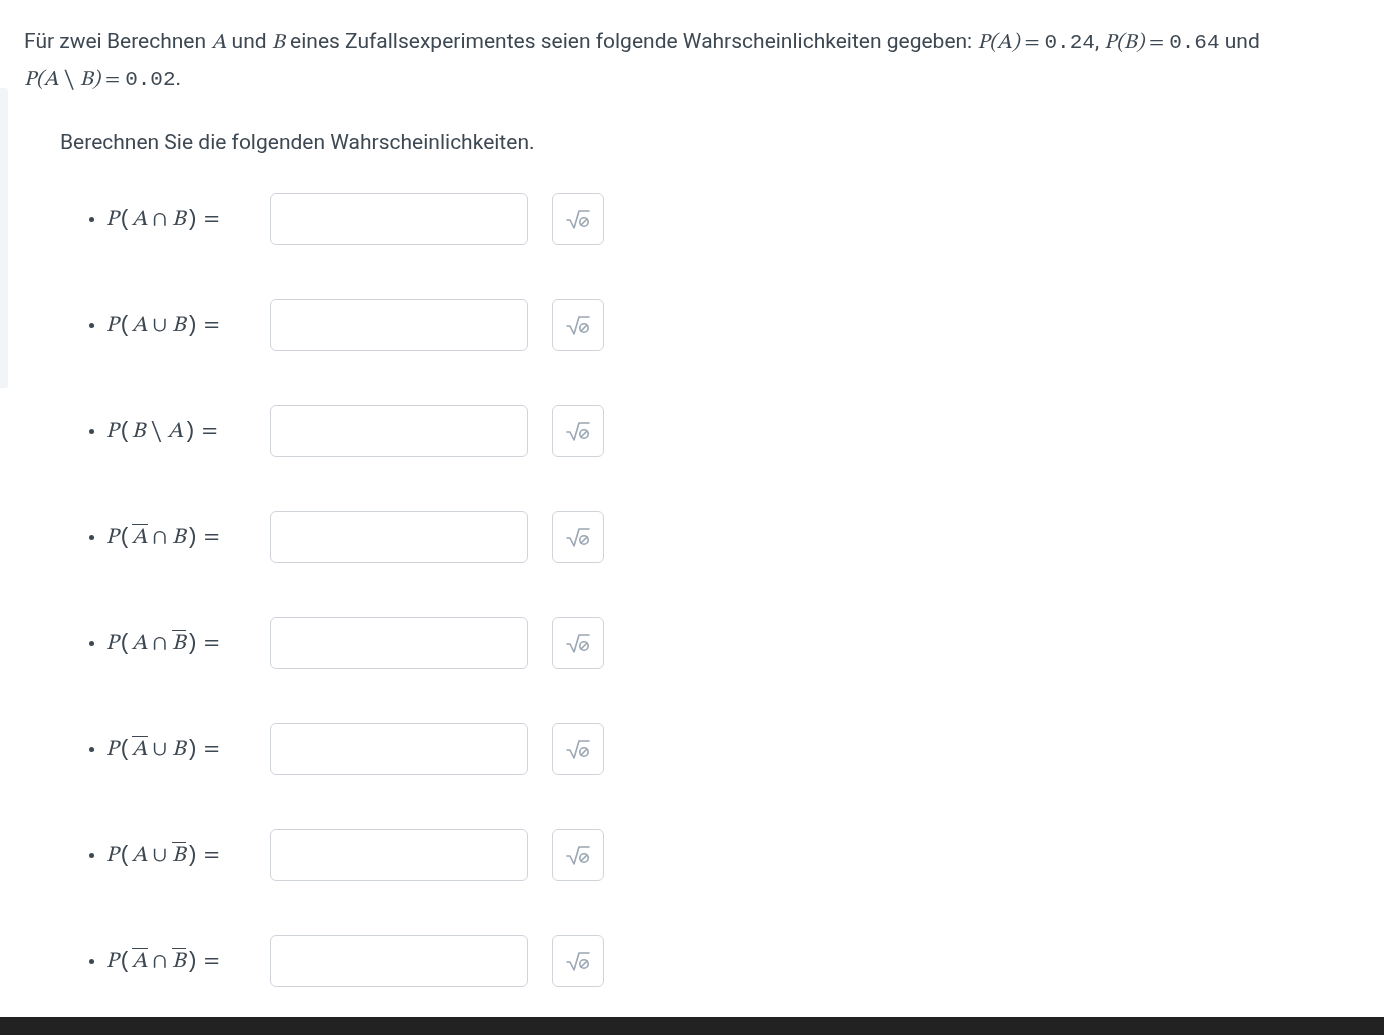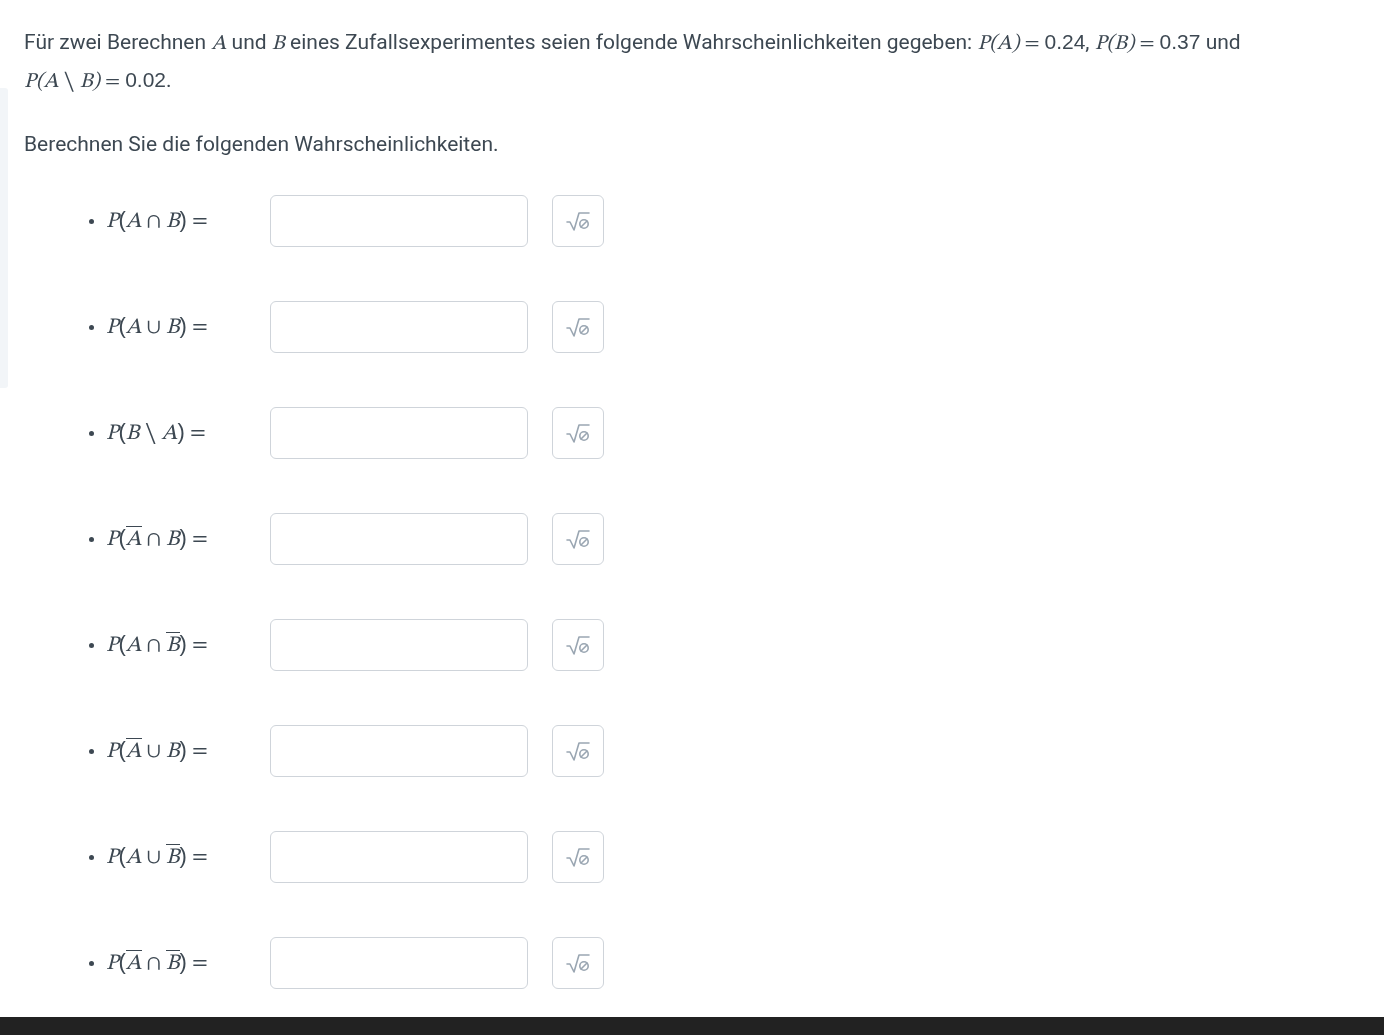--- a/index.html
+++ b/index.html
@@ -11,23 +11,24 @@
     padding: 24px 24px 0 24px;
     width: 1384px;
   }
   .intro {
     line-height: 1.7;
     margin-bottom: 28px;
   }
   .prompt {
     line-height: 1.7;
     margin-bottom: 32px;
+    margin-left: 36px;
   }
   .mi { font-family: "STIX Two Math", "Latin Modern Math", "Cambria Math", Georgia, serif; font-style: italic; }
-  .mn { font-family: Liberation Sans, sans-serif; font-style: normal; }
+  .mn { font-family: Liberation Mono, monospace; font-style: normal; }
   .mo { font-family: "STIX Two Math", "Latin Modern Math", "Cambria Math", Georgia, serif; font-style: normal; }
   .math { white-space: nowrap; }
   ul.qlist {
     list-style: disc;
     padding-left: 82px;
   }
   ul.qlist > li {
     margin-bottom: 54px;
   }
   ul.qlist > li::marker {
@@ -105,21 +106,21 @@
 
 <p class="intro">
   <span>Für zwei Berechnen </span>
   <span class="mi">A</span>
   <span> und </span>
   <span class="mi">B</span>
   <span> eines Zufallsexperimentes seien folgende Wahrscheinlichkeiten gegeben: </span>
   <span class="math">
     <span class="mi">P(A)</span><span class="mo"> = </span><span class="mn">0.24</span></span><span>, </span>
   <span class="math">
-    <span class="mi">P(B)</span><span class="mo"> = </span><span class="mn">0.37</span></span>
+    <span class="mi">P(B)</span><span class="mo"> = </span><span class="mn">0.64</span></span>
   <span> und </span>
   <span class="math">
     <span class="mi">P(A</span><span class="mo"> ∖ </span><span class="mi">B)</span><span class="mo"> = </span><span class="mn">0.02</span></span><span>.</span>
 </p>
 
 <p class="prompt">Berechnen Sie die folgenden Wahrscheinlichkeiten.</p>
 
 <ul class="qlist">
 
 <li><span class="row">

